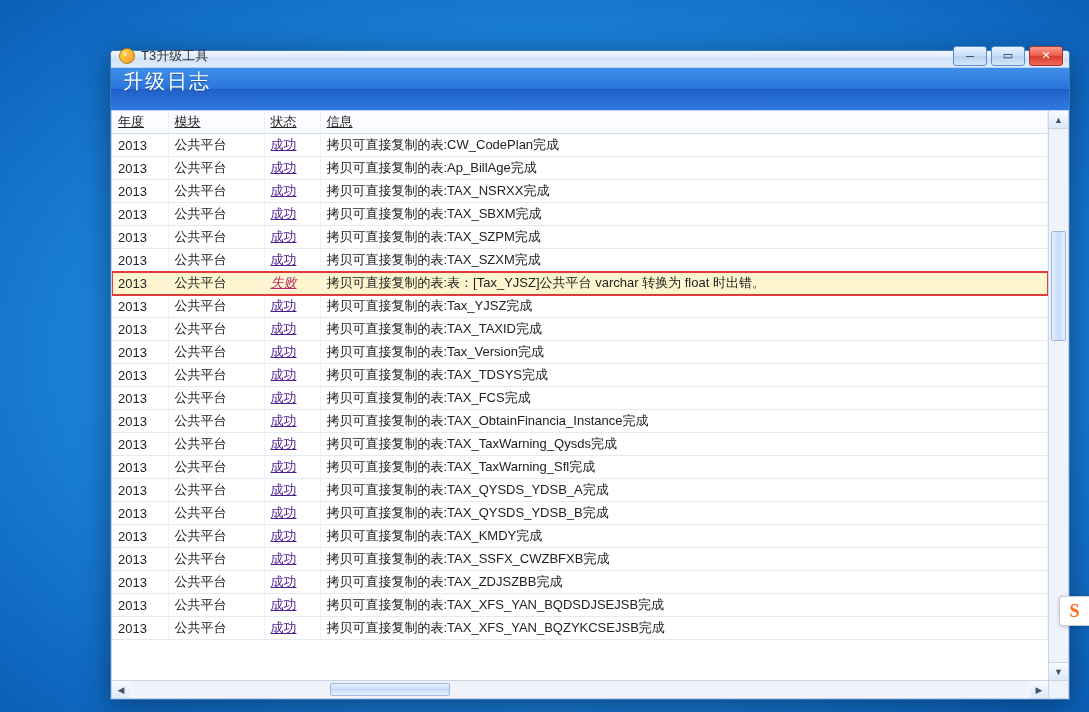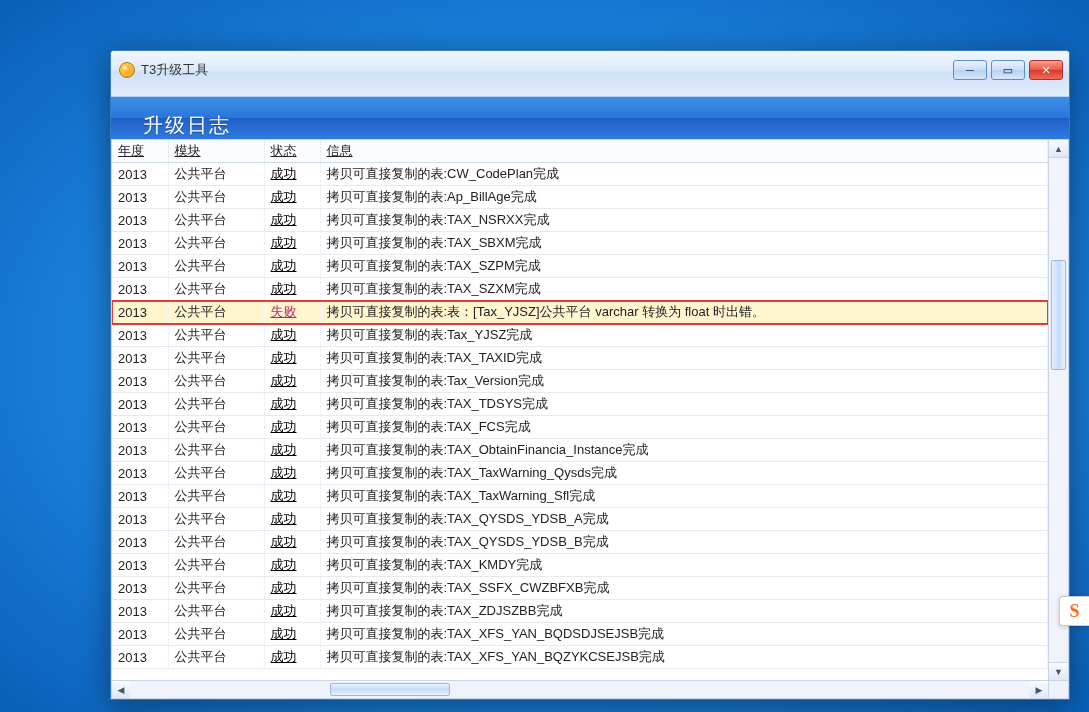--- a/index.html
+++ b/index.html
@@ -14,21 +14,21 @@
     position: absolute;
     left: 110px; top: 50px;
     width: 960px; height: 650px;
     background: #f5f9ff;
     border: 1px solid #3a78c0;
     border-radius: 4px 4px 0 0;
     box-shadow: 0 6px 30px rgba(0,0,0,0.4);
     display: flex; flex-direction: column;
   }
   .titlebar {
-    height: 46px;
+    height: 17px;
     background: linear-gradient(to bottom, #f2f7fe 0%, #dbe8fa 45%, #cfe0f8 46%, #e2edfb 100%);
     border-bottom: 1px solid #b5cff0;
     display:flex; align-items:center;
     padding: 0 6px 7px 8px;
     border-radius: 3px 3px 0 0;
   }
   .titlebar .app-icon {
     width:16px; height:16px;
     background: linear-gradient(135deg,#ffd84a,#ff9a2a);
     border-radius:50%;
@@ -51,22 +51,22 @@
     font-size:11px; color:#234;
   }
   .win-btn.close {
     border-color:#a03535;
     background: linear-gradient(to bottom,#ff9a8a,#e85a4a 49%,#d83a2a 50%,#f06a5a);
     color:#fff;
   }
   .ribbon-header {
     height: 42px;
     background: linear-gradient(to bottom,#3f8fe8 0%,#2a75da 50%,#1f60c8 51%,#2f7ae0 100%);
-    display:flex; align-items:flex-end;
-    padding: 0 32px;
+    display:flex; align-items:flex-start;
+    padding: 0 12px;
   }
   .ribbon-title { color:#fff; font-size:20px; font-weight:500; letter-spacing:2px; text-shadow:0 1px 1px rgba(0,0,0,0.3); }
   .content {
     flex:1; position:relative; overflow:hidden;
     background:#fff;
   }
   .table-wrap {
     position:absolute; left:0; right:20px; top:0; bottom:18px;
     overflow:hidden;
     border:1px solid #c8d4e8;
@@ -88,24 +88,24 @@
     border-right:1px solid #f0f4fa;
     padding:2px 6px;
     color:#222;
     height:22px;
     white-space:nowrap;
     overflow:hidden;
   }
   col.c-year  { width:56px; }
   col.c-mod   { width:96px; }
   col.c-stat  { width:56px; }
-  .status-link { color:#000000; text-decoration:underline; cursor:pointer; }
+  .status-link { color:#4c1d95; text-decoration:underline; cursor:pointer; }
   tr.fail td { background:#fff6cf; }
   tr.fail { outline:2px solid #e23b3b; outline-offset:-1px; position:relative; }
-  tr.fail .status-link { color:#b72a6a; }
+  tr.fail .status-link { color:#b72a6a;font-style:italic; }
   
   .vscroll {
     position:absolute; right:0; top:0; bottom:18px; width:20px;
     background:#f0f3f9; border:1px solid #c8d4e8; border-left:none;
   }
   .vscroll .arrow {
     height:18px; background:linear-gradient(#f8fbff,#dde8f8);
     border-bottom:1px solid #c8d4e8; display:flex;align-items:center;justify-content:center;
     font-size:9px; color:#456;
   }

